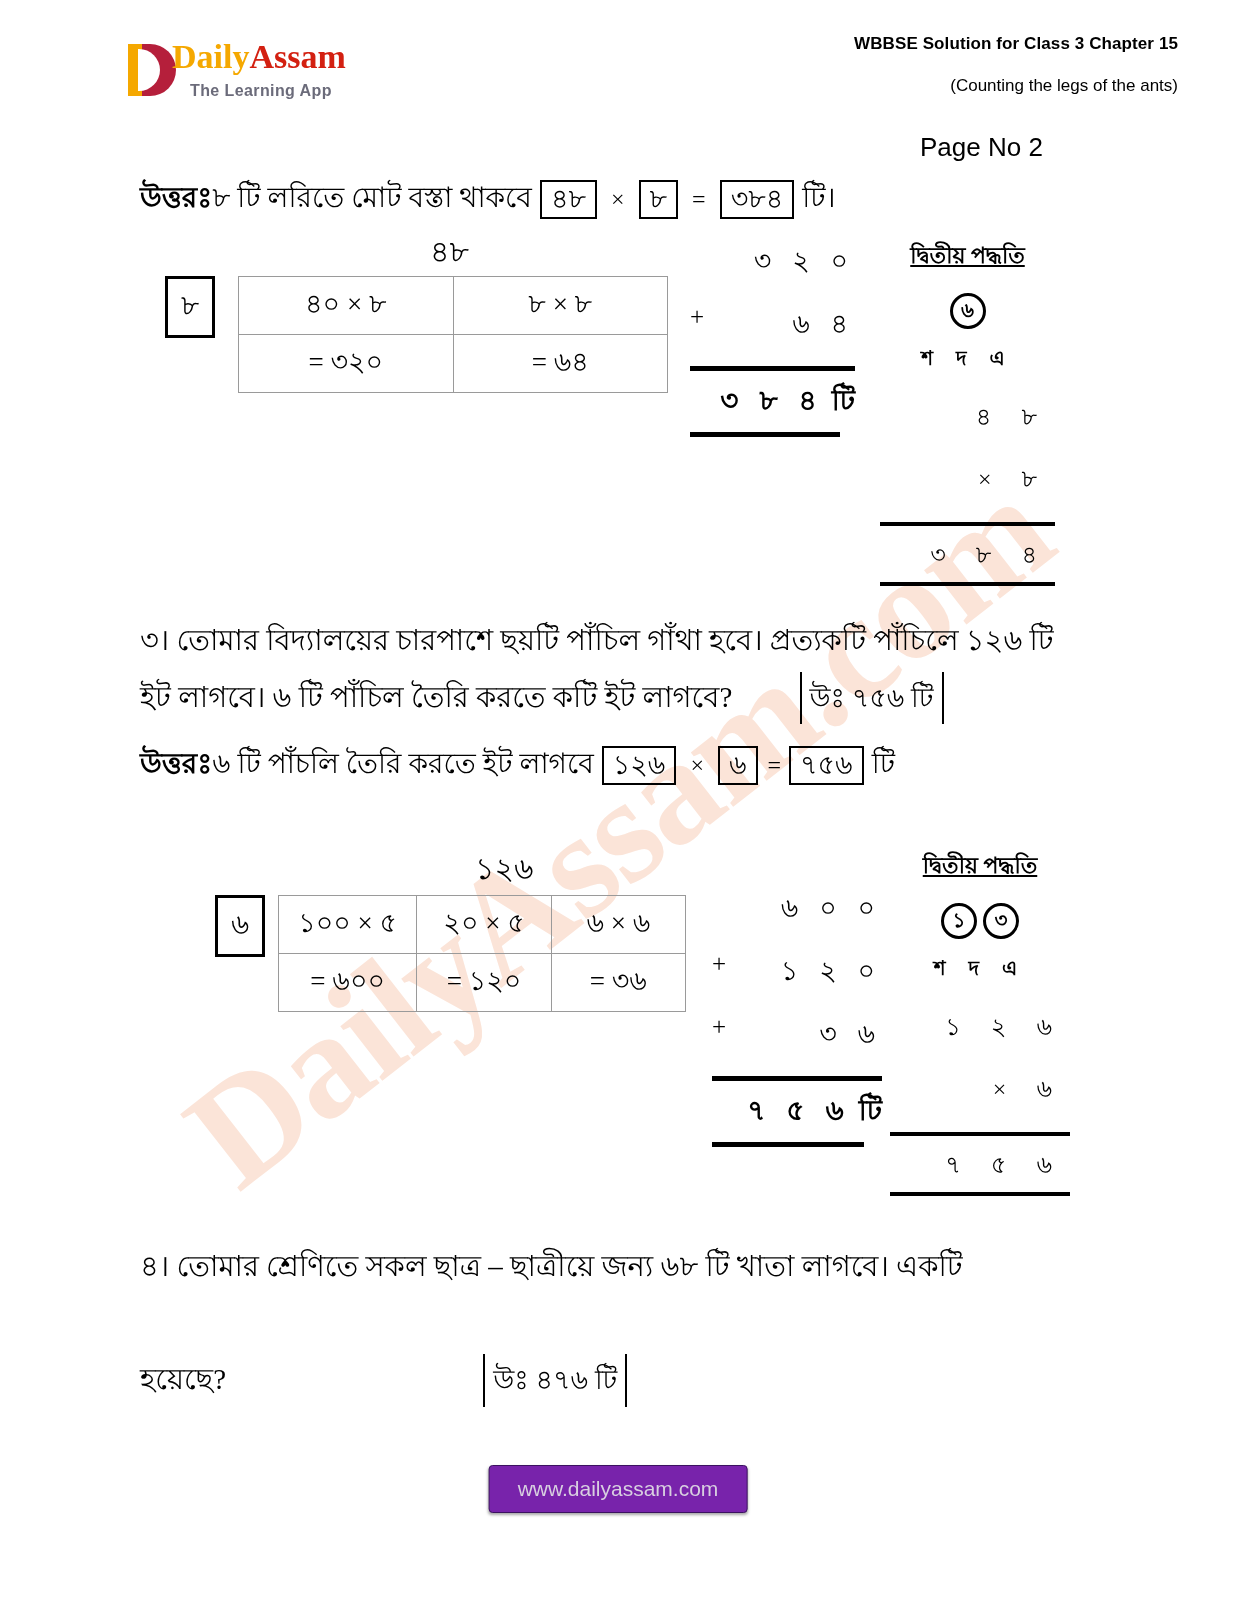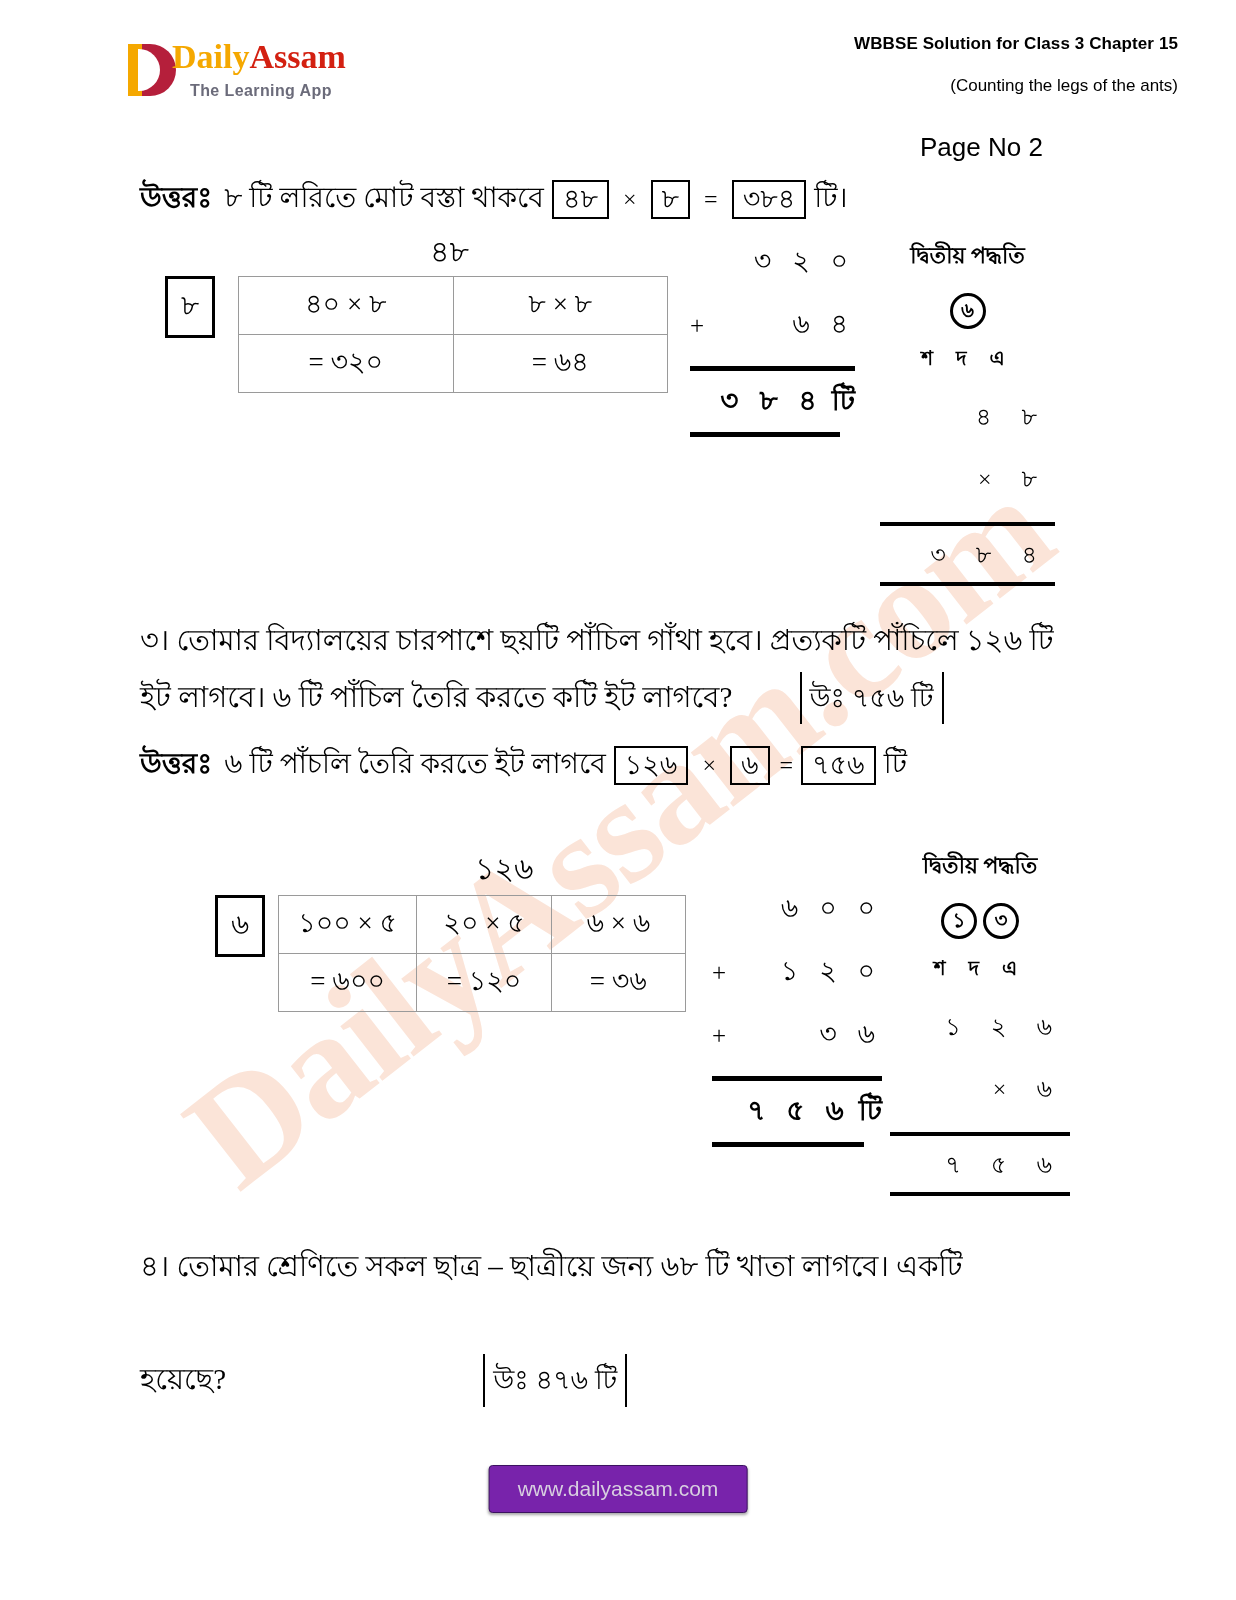--- a/index.html
+++ b/index.html
@@ -124,21 +124,21 @@
     font-family: "Liberation Serif", serif;
     color: #000;
   }
   .ans-line {
     position: absolute;
     font-size: 28px;
     white-space: nowrap;
     display: flex;
     align-items: center;
   }
-  .ans-line .lead { font-weight: bold; margin-right: 12px; }
+  .ans-line .lead { font-weight: bold; margin-right: 0; }
   .boxnum {
     display: inline-block;
     border: 2.5px solid #000;
     padding: 2px 9px;
     margin: 0 8px;
     line-height: 1.15;
     font-size: 27px;
   }
   .op { margin: 0 6px; font-size: 24px; }
 
@@ -195,21 +195,21 @@
 
   
   .addition {
     position: absolute;
     font-family: "Liberation Serif", serif;
     font-size: 27px;
   }
   .addition .row {
     display: flex;
     justify-content: flex-end;
-    align-items: center;
+    align-items: flex-start;
     margin-bottom: 18px;
     white-space: nowrap;
   }
   .addition .plus {
     margin-right: auto;
     padding-right: 18px;
     font-size: 25px;
   }
   .addition .digits { letter-spacing: 7px; }
   .addition .rule {
@@ -230,20 +230,21 @@
   .method2 {
     position: absolute;
     font-family: "Liberation Serif", serif;
     text-align: center;
   }
   .method2 .m-title {
     font-size: 22px;
     font-weight: bold;
     white-space: nowrap;
     margin-bottom: 18px;
+    text-decoration: underline;
   }
   .method2 .carries {
     display: flex;
     justify-content: center;
     gap: 6px;
     margin-bottom: 14px;
   }
   .method2 .carry {
     width: 30px; height: 30px;
     border: 3px solid #000;

